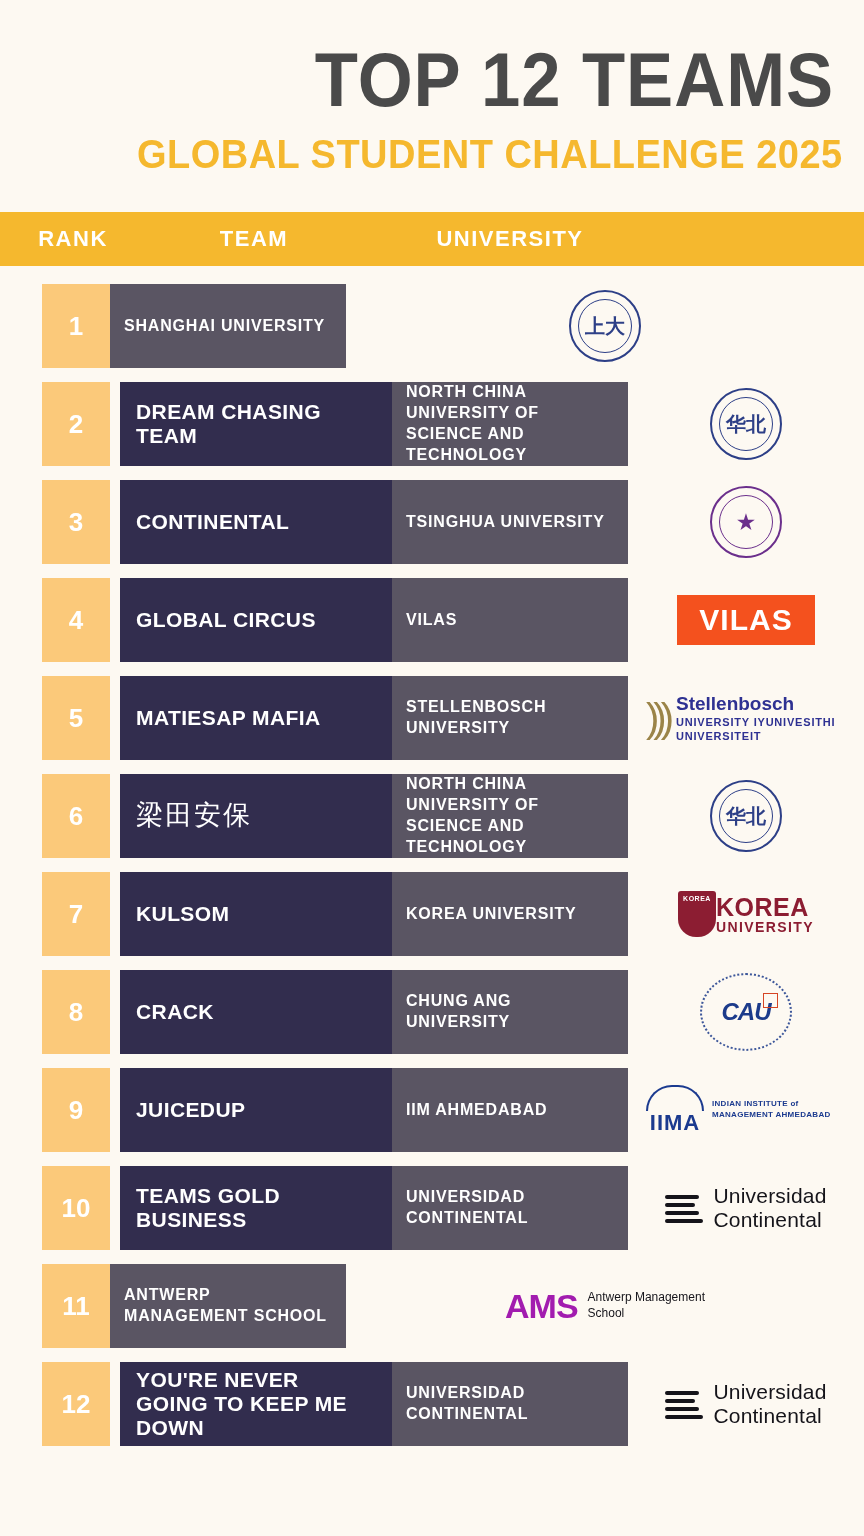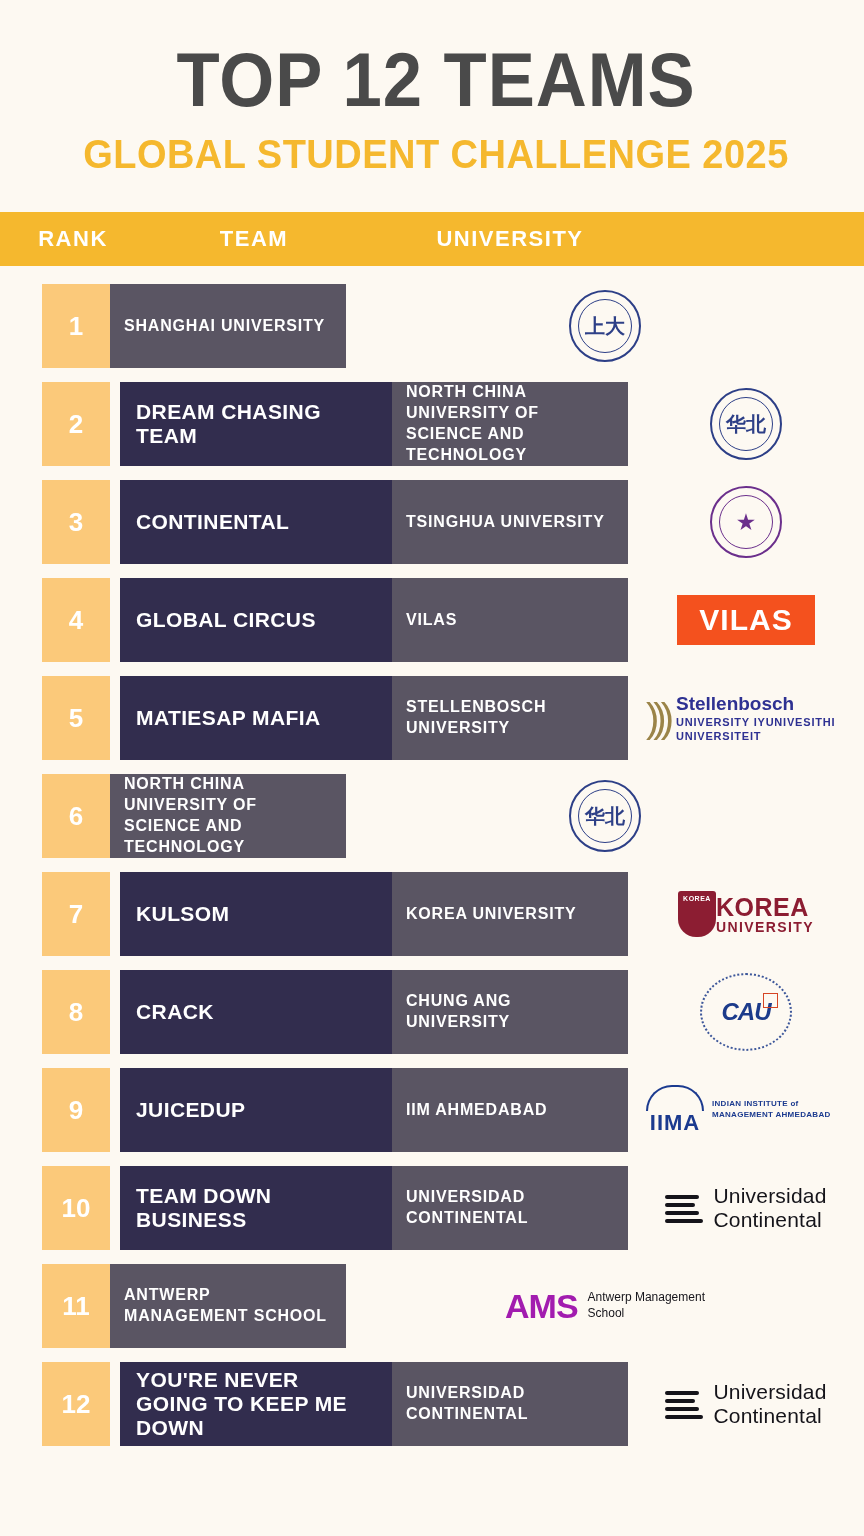--- a/index.html
+++ b/index.html
@@ -17,21 +17,21 @@
   .page {
     width: 864px;
     height: 1536px;
     background: #fdf9f2;
     position: relative;
   }
 
   
   .header {
     padding-top: 42px;
-    text-align: center;
+    text-align: right;
     padding-left: 8px;
   }
   .title {
     font-family: "Liberation Sans", sans-serif;
     font-weight: bold;
     font-size: 76px;
     letter-spacing: 1px;
     color: #4a4a4a;
     line-height: 1.0;
     transform: scaleX(0.93);
@@ -440,20 +440,21 @@
               <div class="big">Stellenbosch</div>
               <div>UNIVERSITY IYUNIVESITHI UNIVERSITEIT</div>
             </div>
           </div>
         </div>
       </div>
     </div>
 
     <div class="row">
       <div class="rank-cell">6</div>
+      <div class="team-cell cjk">梁田安保</div>
       <div class="univ-cell">NORTH CHINA UNIVERSITY OF SCIENCE AND TECHNOLOGY</div>
       <div class="logo-cell">
         <div class="logo-wrap">
           <div class="seal">
               <div class="inner">
                 <span class="glyph">华北</span>
               </div>
             </div>
         </div>
       </div>
@@ -503,21 +504,21 @@
               <div class="iima-word">IIMA</div>
             </div>
             <div class="iima-right">INDIAN INSTITUTE of MANAGEMENT AHMEDABAD</div>
           </div>
         </div>
       </div>
     </div>
 
     <div class="row">
       <div class="rank-cell">10</div>
-      <div class="team-cell">TEAM DOWN BUSINESS</div>
+      <div class="team-cell">TEAMS GOLD BUSINESS</div>
       <div class="univ-cell">UNIVERSIDAD CONTINENTAL</div>
       <div class="logo-cell">
         <div class="logo-wrap">
           <div class="uconti">
             <div class="uconti-mark">
               <div class="bar" style="top:4px;width:34px"></div>
               <div class="bar" style="top:12px;width:30px"></div>
               <div class="bar" style="top:20px;width:34px"></div>
               <div class="bar" style="top:28px;width:38px"></div>
             </div>

